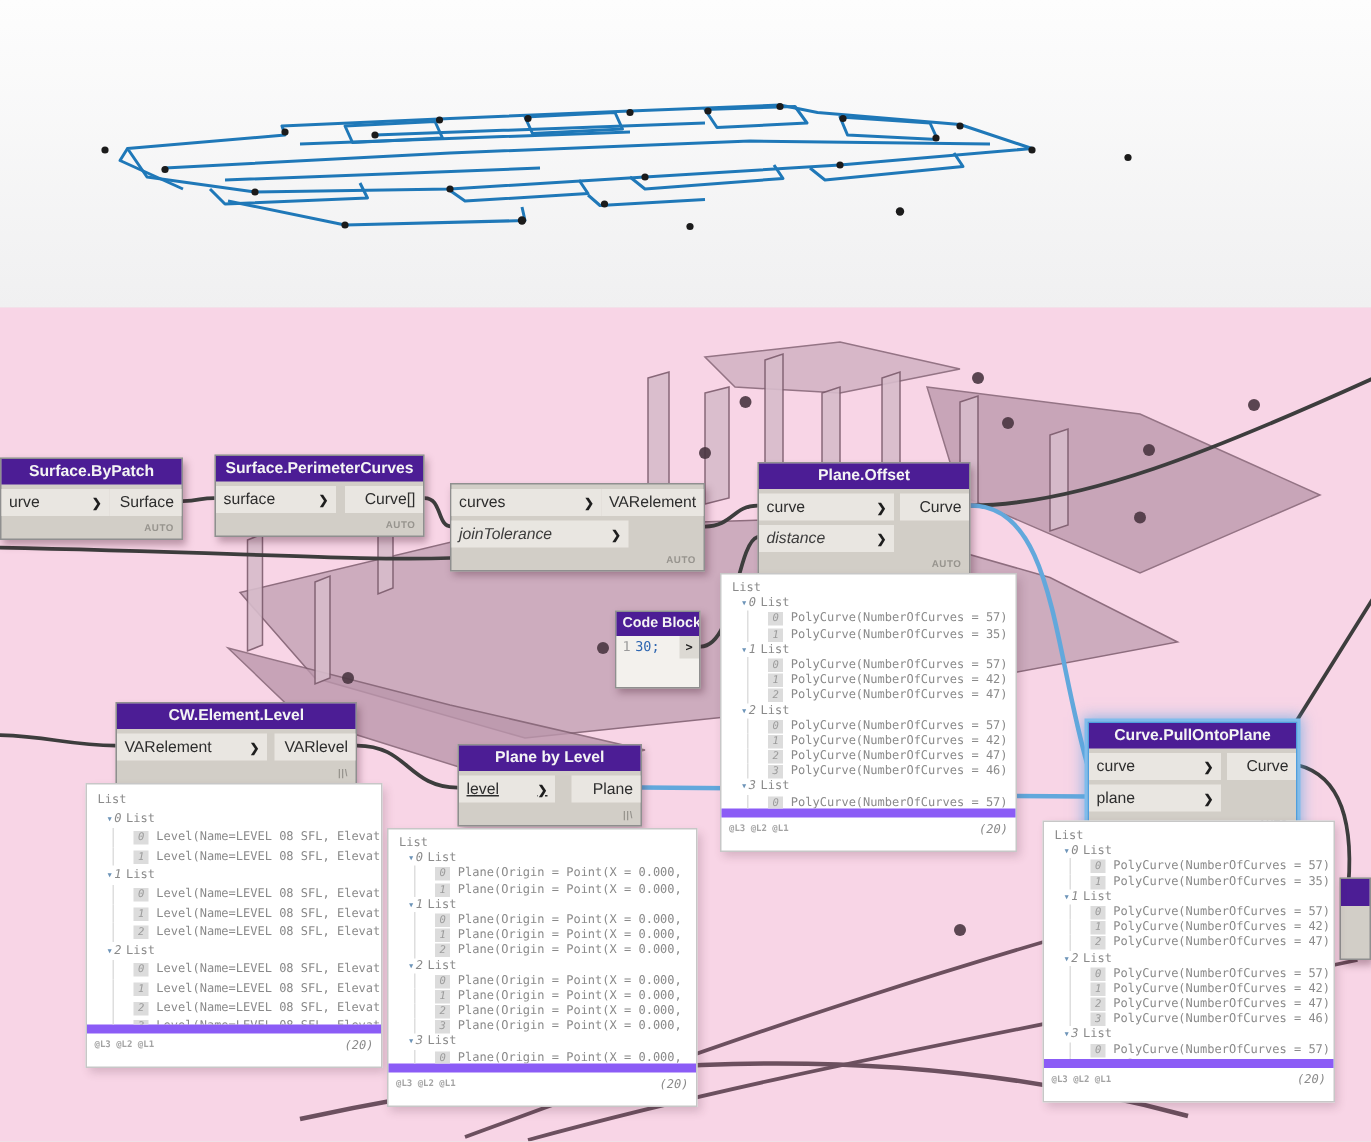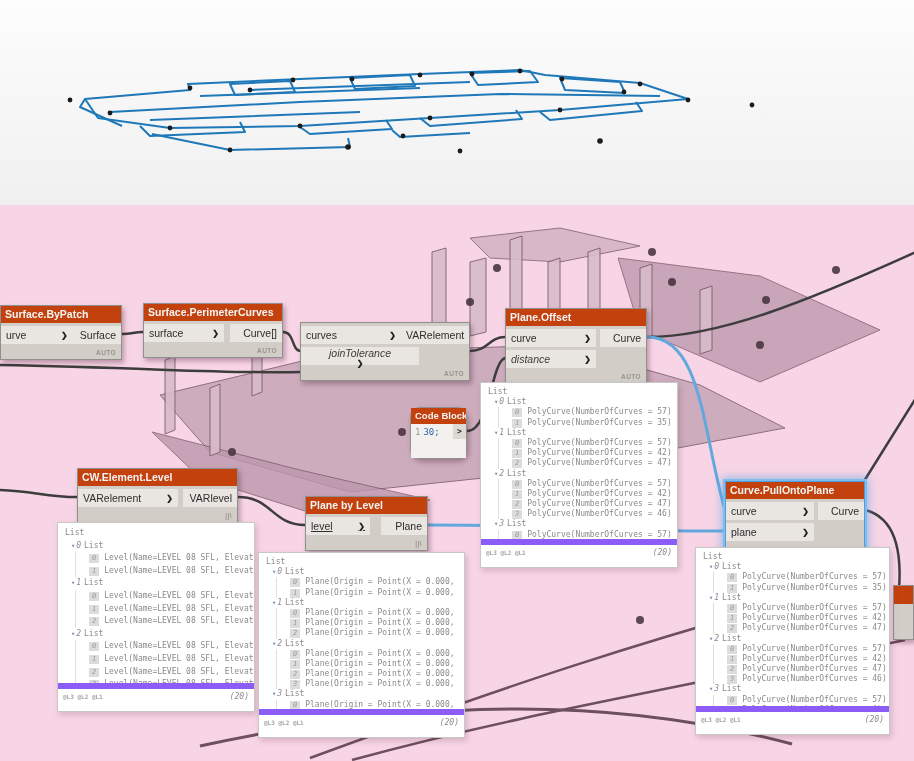--- a/index.html
+++ b/index.html
@@ -7,22 +7,22 @@
   
   #preview3d{position:absolute;left:0;top:0;width:914px;height:205px;
     background:linear-gradient(#fdfdfd,#f0f0f1);}
   #wireframe{position:absolute;left:0;top:0;}
   
   #canvas{position:absolute;left:0;top:205px;width:914px;height:556px;background:#f8d5e6;}
   .layer{position:absolute;left:0;top:0;}
   
   .node{position:absolute;background:#d2cec7;border:1px solid #8f8f8f;
     box-shadow:2px 3px 5px rgba(70,25,45,.35);box-sizing:border-box;}
-  .node-header{background:#c2410c;color:#f4f4f4;font-size:10.5px;font-weight:bold;
-    text-align:left;height:17px;line-height:17px;padding:0 4px;white-space:nowrap;overflow:hidden;}
+  .node-header{background:#4c1d95;color:#f4f4f4;font-size:10.5px;font-weight:bold;
+    text-align:center;height:17px;line-height:17px;padding:0 4px;white-space:nowrap;overflow:hidden;}
   .ports{padding:3px 0 0 0;}
   .port-row{display:flex;height:18px;margin-bottom:3px;align-items:stretch;}
   .in-chip{background:#e9e6e1;display:flex;align-items:center;justify-content:space-between;
     font-size:10.5px;color:#2d2d2d;padding:0 5px;box-sizing:border-box;}
   .in-chip .arrow{font-size:8px;color:#1e1e1e;font-weight:bold;}
   .out-chip{background:#e9e6e1;margin-left:auto;font-size:10.5px;color:#2d2d2d;
     padding:0 5px;line-height:18px;text-align:right;box-sizing:border-box;}
   .italic{font-style:italic;color:#3c3c3c;}
   .node-footer{font-size:6.5px;font-weight:bold;color:#97948e;text-align:right;
     padding:2px 5px 3px 5px;letter-spacing:.4px;}
@@ -200,21 +200,21 @@
   <div class="node" style="left:300px;top:322px;width:170px;">
     <div class="ports">
       <div class="port-row">
         <div class="in-chip" style="width:118px;">
           <span>curves</span>
           <span class="arrow">❯</span>
         </div>
         <div class="out-chip" style="width:68px;">VARelement</div>
       </div>
       <div class="port-row">
-        <div class="in-chip" style="width:118px;flex-direction:column;">
+        <div class="in-chip" style="width:118px;">
           <span class="italic">joinTolerance</span>
           <span class="arrow">❯</span>
         </div>
       </div>
     </div>
     <div class="node-footer">AUTO</div>
   </div>
 
   <div class="node" style="left:505px;top:308px;width:142px;">
     <div class="node-header">Plane.Offset</div>
@@ -229,21 +229,21 @@
       <div class="port-row">
         <div class="in-chip" style="width:90px;">
           <span class="italic">distance</span>
           <span class="arrow">❯</span>
         </div>
       </div>
     </div>
     <div class="node-footer">AUTO</div>
   </div>
 
-  <div class="node" id="node-code-block" style="left:410px;top:407px;width:57px;border-radius:10px;">
+  <div class="node" id="node-code-block" style="left:410px;top:407px;width:57px;">
     <div class="node-header">Code Block</div>
     <div class="code-body">
       <div class="code-row">
         <span class="code-ln">1</span>
         <span class="code-txt">30;</span>
         <span class="code-out">&gt;</span>
       </div>
     </div>
   </div>
 

